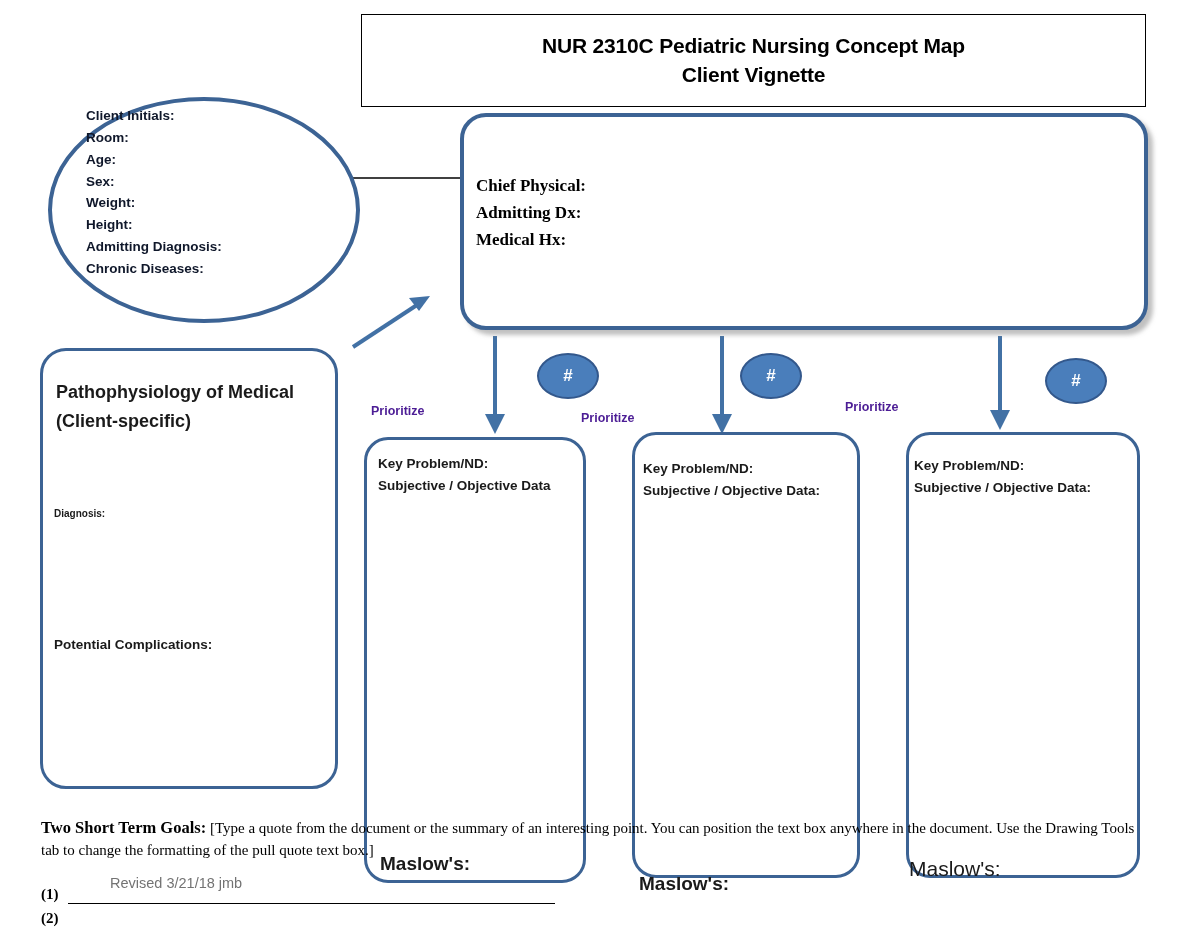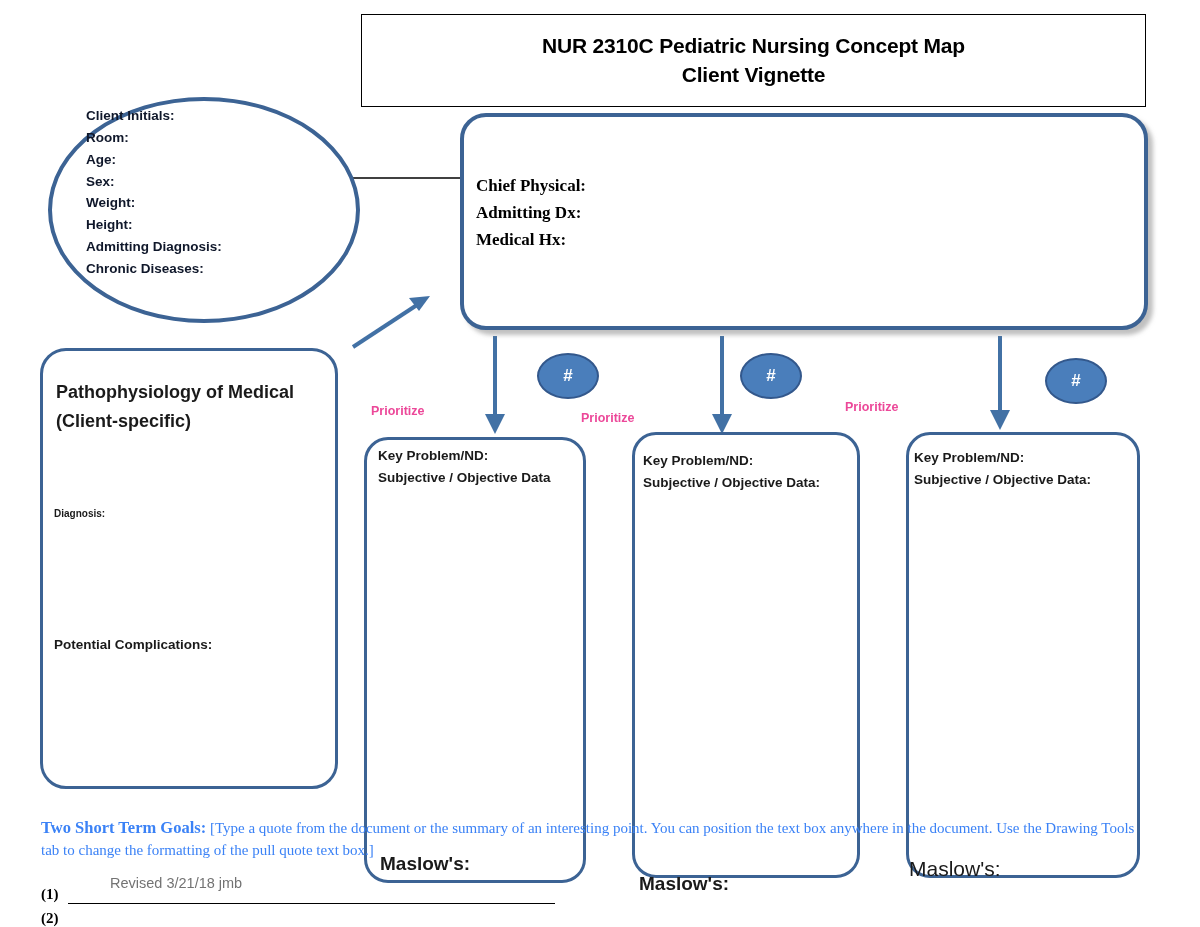--- a/index.html
+++ b/index.html
@@ -59,53 +59,53 @@
   .patho-l3{position:absolute;left:54px;top:637px;font-size:13.5px;font-weight:bold;color:#1a1a1a;}
 
   
   .kp-box{
     position:absolute;border:3px solid #3C6394;border-radius:24px;background:#ffffff;
     box-sizing:border-box;
   }
   .kp1{left:364px;top:437px;width:222px;height:446px;}
   .kp2{left:632px;top:432px;width:228px;height:446px;}
   .kp3{left:906px;top:432px;width:234px;height:446px;}
-  .kp-text{position:absolute;font-size:13.5px;font-weight:bold;color:#1a1a1a;line-height:1.62;}
+  .kp-text{position:absolute;font-size:13.5px;font-weight:bold;color:#1a1a1a;line-height:1.62;margin-top:8px;}
   .kp1t{left:378px;top:445px;width:200px;}
   .kp2t{left:643px;top:450px;width:200px;}
   .kp3t{left:914px;top:447px;width:218px;}
 
   
   .hash{
     position:absolute;width:62px;height:46px;border-radius:50%;
     background:#4A7EBB;border:2px solid #33588C;
     display:flex;align-items:center;justify-content:center;
     color:#ffffff;font-size:17px;font-weight:bold;
     box-sizing:border-box;
   }
   .hash1{left:537px;top:353px;}
   .hash2{left:740px;top:353px;}
   .hash3{left:1045px;top:358px;}
 
   
-  .prio{position:absolute;font-size:12.5px;font-weight:bold;color:#ec4899;}
+  .prio{position:absolute;font-size:12.5px;font-weight:bold;color:#4c1d95;}
   .prio1{left:371px;top:404px;}
   .prio2{left:581px;top:411px;}
   .prio3{left:845px;top:400px;}
 
   
   .maslow{position:absolute;color:#1a1a1a;margin-top:32px;}
   .maslow1{left:380px;top:821px;font-size:19px;font-weight:bold;}
   .maslow2{left:639px;top:841px;font-size:19px;font-weight:bold;}
   .maslow3{left:909px;top:825px;font-size:21px;font-weight:normal;}
 
   
   .goals-block{
     position:absolute;left:41px;top:816px;width:1100px;
-    font-family:"Liberation Serif", serif;font-size:15px;color:#3b82f6;line-height:1.45;
+    font-family:"Liberation Serif", serif;font-size:15px;color:#000000;line-height:1.45;
   }
   .goals-label{font-weight:bold;font-size:16.5px;}
   .revised{
     position:absolute;left:110px;top:875px;
     font-family:Liberation Sans, sans-serif;font-size:14.5px;color:#737373;
   }
   .num1{
     position:absolute;left:41px;top:886px;
     font-family:"Liberation Serif", serif;font-size:15px;font-weight:bold;color:#000;
   }

